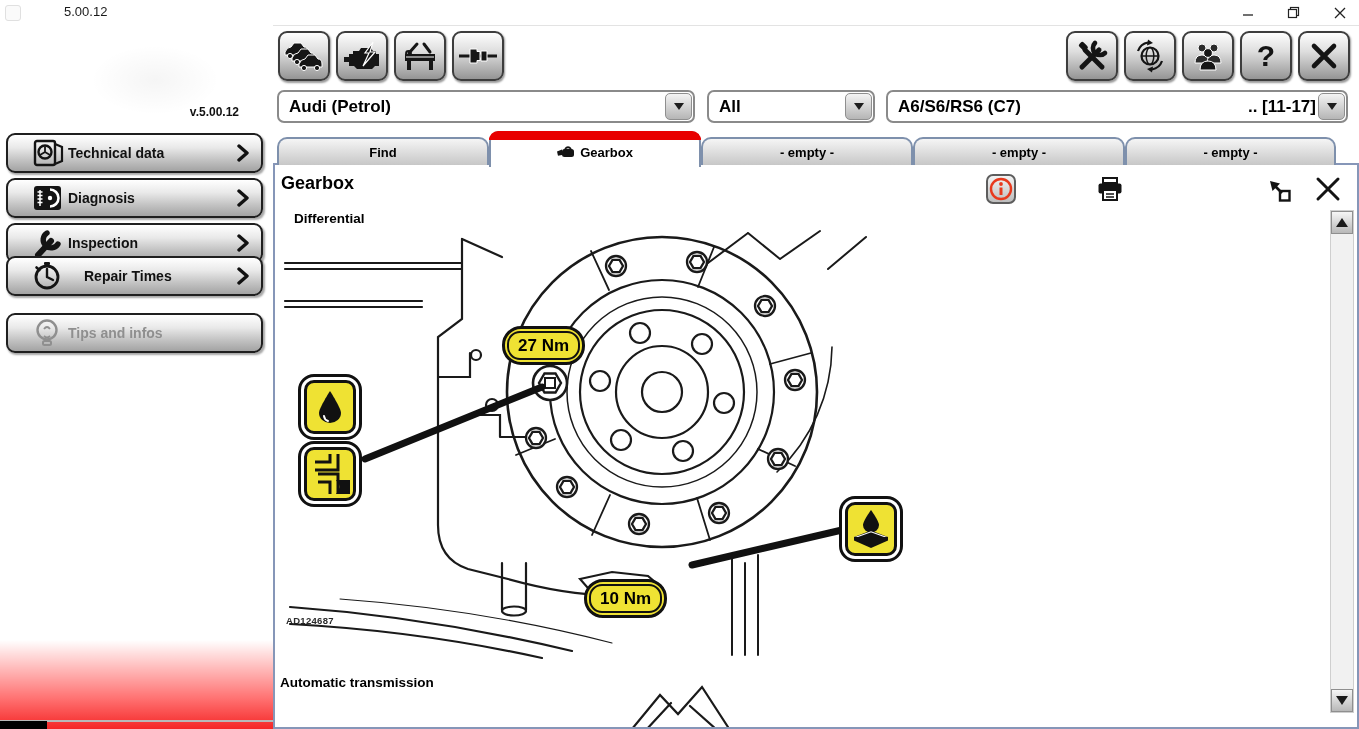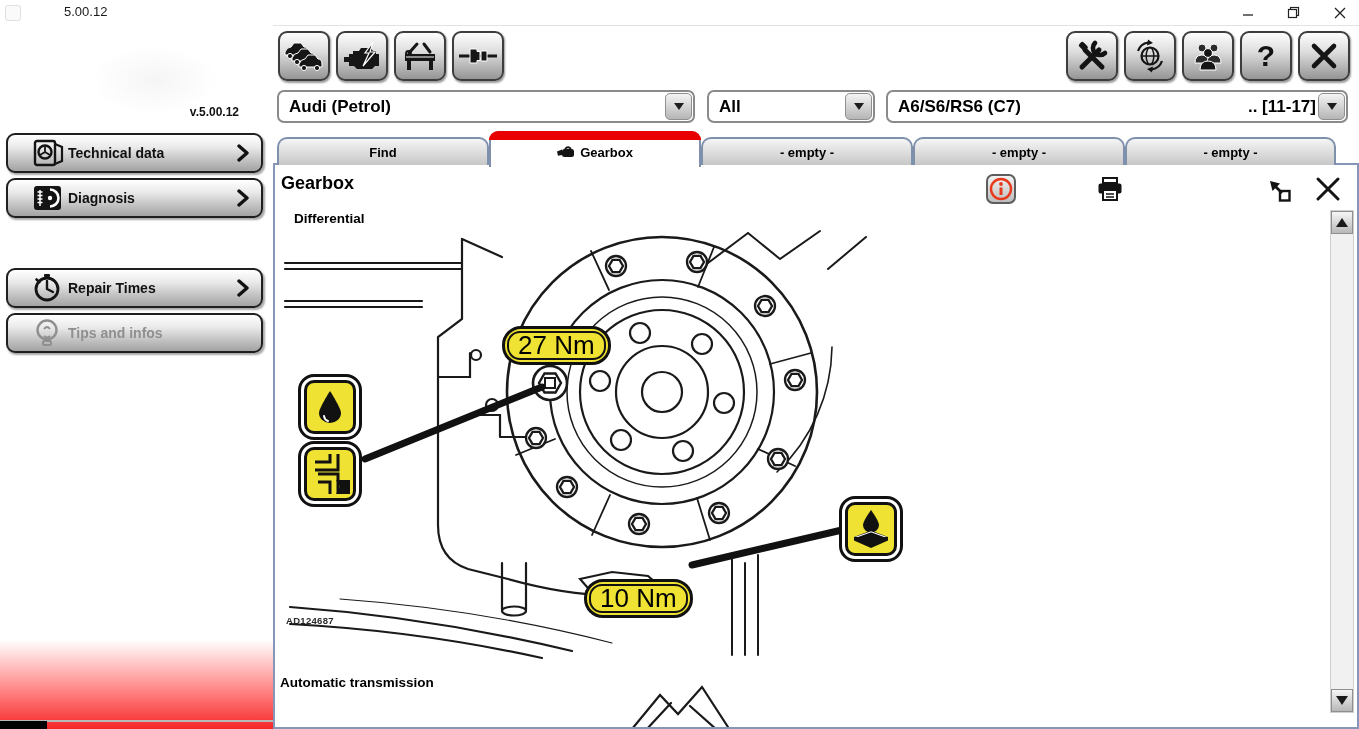--- a/index.html
+++ b/index.html
@@ -50,21 +50,21 @@
          border:2px solid #8696b8;z-index:2;overflow:hidden;}
   .c-heading{position:absolute;left:6px;top:8px;font-weight:bold;font-size:18px;color:#000;}
   .c-section{position:absolute;font-weight:bold;font-size:13.5px;color:#000;}
   .figcode{position:absolute;left:11px;top:450px;font-weight:bold;font-size:9.5px;color:#2a2a2a;letter-spacing:.3px;}
   .infobtn{position:absolute;left:711px;top:9px;width:30px;height:30px;box-sizing:border-box;border:2px solid #5d5d5d;border-radius:7px;
            background:linear-gradient(180deg,#f3f3f3,#bdbdbd);display:flex;align-items:center;justify-content:center;}
   .hdricon{position:absolute;display:flex;}
   .diagram{position:absolute;left:5px;top:62px;z-index:1;}
   
   .pill{position:absolute;box-sizing:border-box;border:3px solid #111;border-radius:19px;background:#efe233;padding:2px;z-index:5;}
-  .pill-in{border:2px solid #111;border-radius:13px;padding:0 9px;font-weight:normal;font-size:26px;line-height:25px;white-space:nowrap;color:#000;}
+  .pill-in{border:2px solid #111;border-radius:13px;padding:0 9px;font-weight:bold;font-size:17px;line-height:25px;white-space:nowrap;color:#000;}
   .sym{position:absolute;width:64px;height:66px;box-sizing:border-box;border:3px solid #111;border-radius:16px;background:#fff;padding:3px;z-index:5;}
   .sym-in{width:100%;height:100%;box-sizing:border-box;border:3px solid #111;border-radius:10px;background:#efe233;
           display:flex;align-items:center;justify-content:center;}
   
   .scroll{position:absolute;top:45px;bottom:14px;right:3px;width:24px;background:#f1f1f1;border:1px solid #cfcfcf;box-sizing:border-box;}
   .scbtn{position:absolute;left:0;width:22px;height:23px;border:1px solid #8f8f8f;box-sizing:border-box;
          background:linear-gradient(180deg,#f6f6f6,#b8b8b8);display:flex;align-items:center;justify-content:center;}
   .tri-up{width:0;height:0;border-left:6px solid transparent;border-right:6px solid transparent;border-bottom:9px solid #1a1a1a;}
   .tri-dn{width:0;height:0;border-left:6px solid transparent;border-right:6px solid transparent;border-top:9px solid #1a1a1a;}
 </style>
@@ -125,22 +125,36 @@
         </svg>
         </span>
       <span class="lbl">Diagnosis</span>
       <span class="chev">
         <svg width="12" height="18">
             <path d="M2,2 L10,9 L2,16" fill="none" stroke="#111" stroke-width="3.4" stroke-linecap="round" stroke-linejoin="round"></path>
           </svg>
         </span>
     </div>
 
-
-    <div class="sbtn" style="top:243px;">
+    <div class="sbtn" style="top:198px;">
+      <span class="ic">
+        <svg width="32" height="30" viewBox="0 0 32 30">
+          <path d="M6,27 L19,13" stroke="#141414" stroke-width="6" stroke-linecap="round"></path>
+          <path d="M15,5 A8,8 0 1 0 26,16" fill="none" stroke="#141414" stroke-width="5.4" stroke-linecap="round"></path>
+        </svg>
+        </span>
+      <span class="lbl">Inspection</span>
+      <span class="chev">
+        <svg width="12" height="18">
+            <path d="M2,2 L10,9 L2,16" fill="none" stroke="#111" stroke-width="3.4" stroke-linecap="round" stroke-linejoin="round"></path>
+          </svg>
+        </span>
+    </div>
+
+    <div class="sbtn" style="top:231px;gap:16px;">
       <span class="ic">
         <svg width="32" height="30" viewBox="0 0 32 30">
           <circle cx="15" cy="16" r="11" fill="none" stroke="#141414" stroke-width="2.8"></circle>
           <rect x="12" y="1" width="6" height="3" rx="1" fill="#141414"></rect>
           <path d="M15,16 L15,8 M15,16 L21,19" stroke="#141414" stroke-width="2.4" stroke-linecap="round"></path>
           <path d="M4.5,6.5 L7.5,9" stroke="#141414" stroke-width="2.6" stroke-linecap="round"></path>
         </svg>
         </span>
       <span class="lbl">Repair Times</span>
       <span class="chev">

